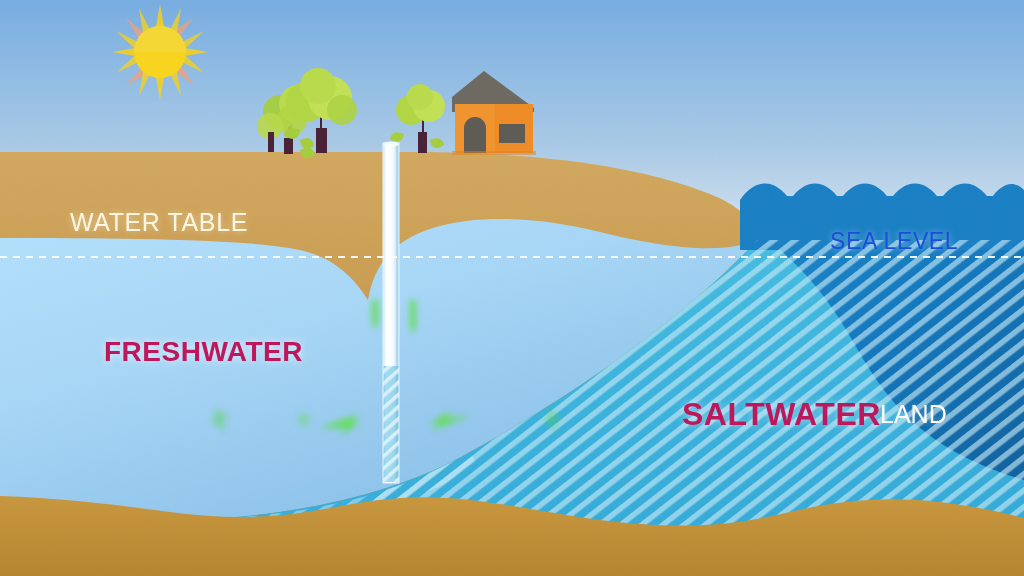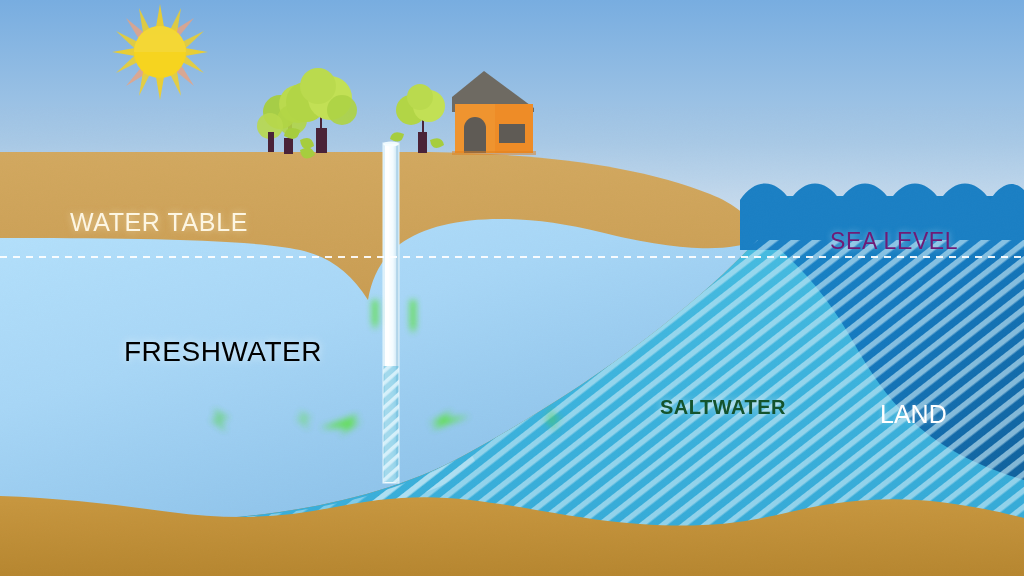--- a/index.html
+++ b/index.html
@@ -44,39 +44,39 @@
     font-size: 25px;
     letter-spacing: 0.6px;
     color: #fdf6e3;
     text-shadow: 0 0 7px rgba(255,248,220,0.5);
   }
   .lbl-sea {
     left: 830px;
     top: 228px;
     font-size: 23px;
     letter-spacing: 0.6px;
-    color: #701a75;
+    color: #1d4ed8;
     text-shadow: 0 0 6px rgba(210,240,255,0.55);
   }
   .lbl-fresh {
-    left: 124px;
+    left: 104px;
     top: 336px;
     font-size: 28px;
-    font-weight: normal;
-    letter-spacing: 0.5px;
-    color: #000000;
-    text-shadow: 0 0 9px rgba(255,255,255,0.7);
-  }
-  .lbl-salt {
-    left: 660px;
-    top: 396px;
-    font-size: 20px;
     font-weight: bold;
     letter-spacing: 0.5px;
-    color: #14532d;
+    color: #be185d;
+    text-shadow: 0 0 9px rgba(255,255,255,0.7);
+  }
+  .lbl-salt {
+    left: 682px;
+    top: 396px;
+    font-size: 32px;
+    font-weight: bold;
+    letter-spacing: 0.5px;
+    color: #be185d;
     text-shadow: 0 0 9px rgba(255,255,255,0.55);
   }
   .lbl-floor {
     left: 880px;
     top: 334px;
     font-size: 25px;
     line-height: 32px;
     color: #ffffff;
     text-shadow: 0 0 5px rgba(255,255,255,0.35);
   }

